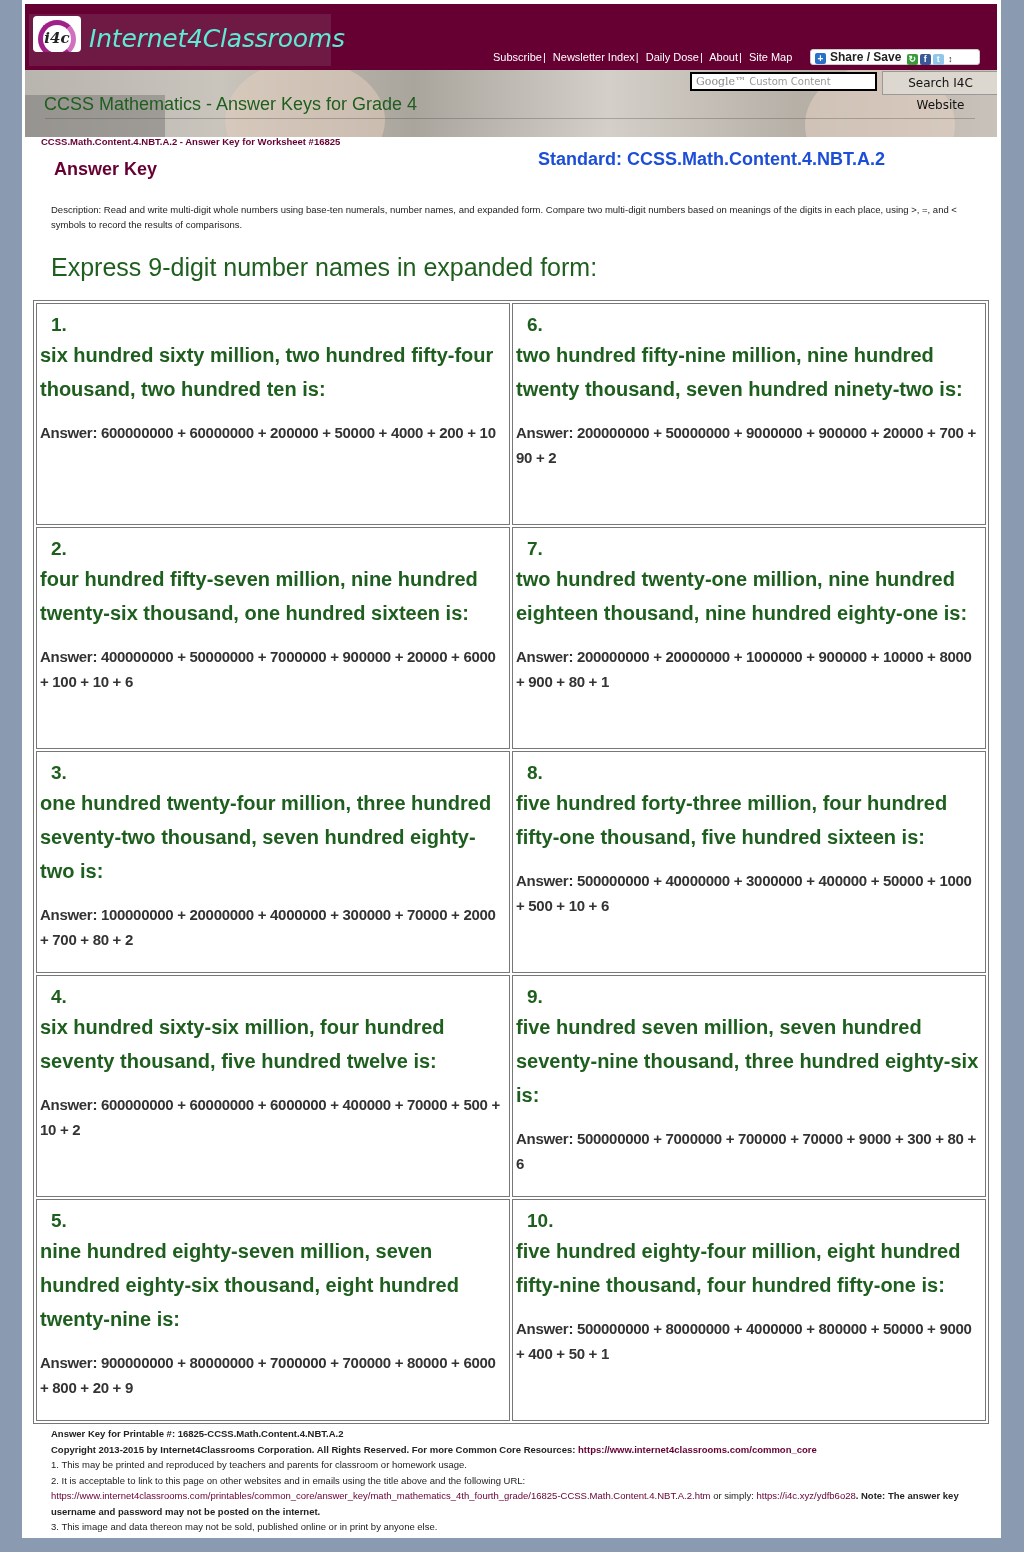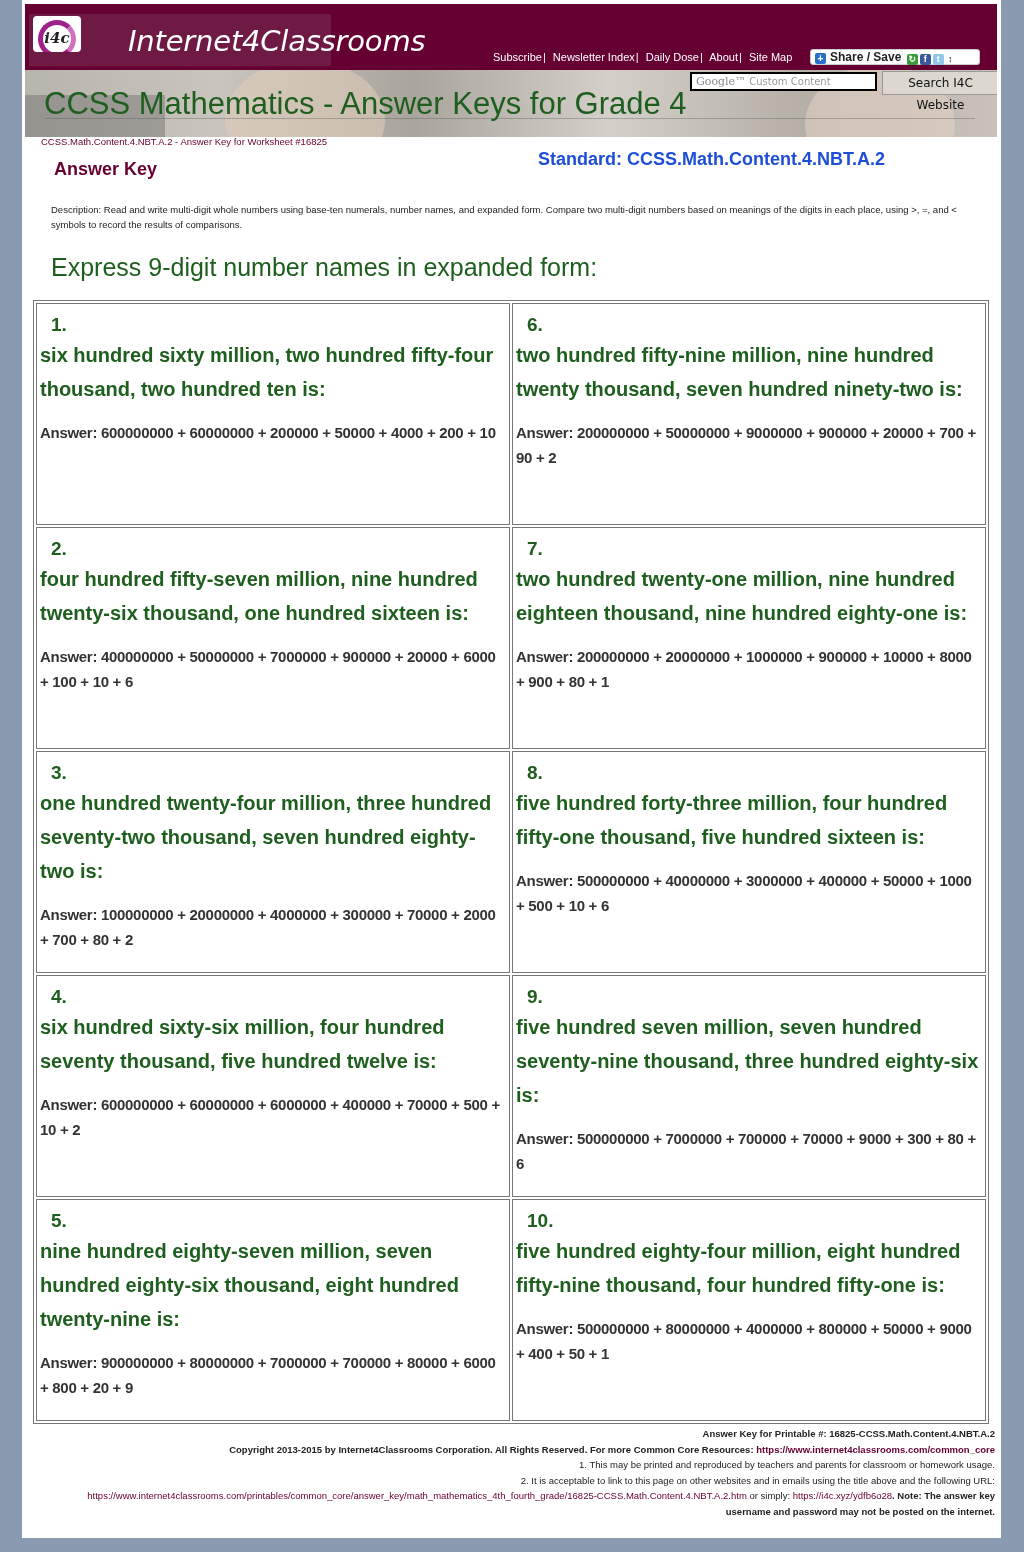--- a/index.html
+++ b/index.html
@@ -31,21 +31,21 @@
     border-radius: 50%; border: 5px solid #a0208a; border-right-color: #d070c0;
   }
   .logo-icon .txt {
     position: absolute; left: 0; top: 13px; width: 48px; text-align: center;
     font-family: "DejaVu Serif", serif; font-style: italic; font-weight: bold;
     font-size: 15px; color: #222;
   }
   .logo-text {
     position: absolute; left: 60px; top: 10px;
     font-family: "DejaVu Sans", sans-serif; font-style: italic;
-    font-size: 29px; color: #ffffff; letter-spacing: -0.2px; margin-left: 39px;
+    font-size: 25px; color: #5eead4; letter-spacing: -0.2px;
   }
   .top-links {
     position: absolute; left: 468px; top: 47px; font-size: 11px; color: #ffffff;
     white-space: nowrap;
   }
   .top-links a { color: #ffffff; text-decoration: none; }
   .top-links .sep { margin: 0 4px 0 1px; }
   .share-btn {
     position: absolute; left: 785px; top: 45px; width: 170px; height: 16px;
     background: #ffffff; border: 1px solid #ccc; border-radius: 3px;
@@ -74,26 +74,26 @@
     background: #fff; border: 2px solid #000; font-size: 10px; color: #999;
     padding: 2px 4px; line-height: 12px; font-family: "DejaVu Sans", sans-serif;
   }
   .search-input .g { color: #8a8a8a; font-family: "DejaVu Serif", serif; font-size: 11px; }
   .search-btn {
     position: absolute; left: 857px; top: 1px; width: 117px; height: 24px;
     background: #dcd8d0; border: 1px solid #999; font-size: 12px; color: #111;
     text-align: center; line-height: 22px; font-family: "DejaVu Sans", sans-serif;
   }
   .page-title {
-    position: absolute; left: 19px; top: 16px; font-size: 31px; color: #1e5e1e;
+    position: absolute; left: 19px; top: 24px; font-size: 18px; color: #1e5e1e;
     white-space: nowrap;
   }
   .title-rule { position: absolute; left: 20px; top: 48px; width: 930px; height: 1px; background: rgba(80,80,80,0.35); }
   .breadcrumb {
-    position: absolute; left: 19px; top: 136px; font-size: 9.5px; color: #660033;
+    position: absolute; left: 19px; top: 136px; font-size: 9.5px; color: #660033; font-weight: bold;
   }
   .ak-title {
     position: absolute; left: 32px; top: 159px; font-size: 18px; font-weight: bold; color: #660033; text-align: center;
   }
   .std-title {
     position: absolute; left: 516px; top: 149px; font-size: 18px; font-weight: bold; color: #1d4ed8;
   }
   .desc {
     position: absolute; left: 29px; top: 202px; width: 942px; font-size: 9.5px; line-height: 15px; color: #222;
   }
@@ -106,21 +106,21 @@
     display: grid; grid-template-columns: 474px 474px; grid-template-rows: repeat(5, 222px);
     gap: 2px;
   }
   .cell {
     border: 1px solid #777; padding: 8px 2px 0 3px; overflow: hidden;
   }
   .qnum { font-size: 19px; font-weight: bold; color: #1e5e1e; padding-left: 11px; height: 26px; line-height: 26px; }
   .qtext { font-size: 20px; font-weight: bold; color: #1e5e1e; line-height: 34px; margin-top: 0; }
   .answer { font-size: 15px; font-weight: bold; color: #333; line-height: 25px; margin-top: 14px; letter-spacing: -0.3px; }
   .footer {
-    position: absolute; left: 29px; top: 1426px; width: 944px; font-size: 9.5px; line-height: 15.5px; color: #222; text-align: right;
+    position: absolute; left: 29px; top: 1426px; width: 944px; font-size: 9.5px; line-height: 15.5px; color: #222;
   }
   .footer .b { font-weight: bold; }
   .footer a { color: #660033; text-decoration: none; }
 </style>
 </head>
 <body>
 
 <div class="page">
 
   <div class="header-top">
@@ -220,15 +220,16 @@
   <div class="footer">
     <div class="b">Answer Key for Printable #: 16825-CCSS.Math.Content.4.NBT.A.2</div>
     <div class="b">
       <span>Copyright 2013-2015 by Internet4Classrooms Corporation. All Rights Reserved. For more Common Core Resources:</span> <a>https://www.internet4classrooms.com/common_core</a>
     </div>
     <div>1. This may be printed and reproduced by teachers and parents for classroom or homework usage.</div>
     <div>2. It is acceptable to link to this page on other websites and in emails using the title above and the following URL:</div>
     <div>
       <a>https://www.internet4classrooms.com/printables/common_core/answer_key/math_mathematics_4th_fourth_grade/16825-CCSS.Math.Content.4.NBT.A.2.htm</a><span> or simply: </span><a>https://i4c.xyz/ydfb6o28</a><span class="b">. Note: The answer key username and password may not be posted on the internet.</span>
     </div>
+    <div>3. This image and data thereon may not be sold, published online or in print by anyone else.</div>
   </div>
 
 </div>
 
 </body></html>

